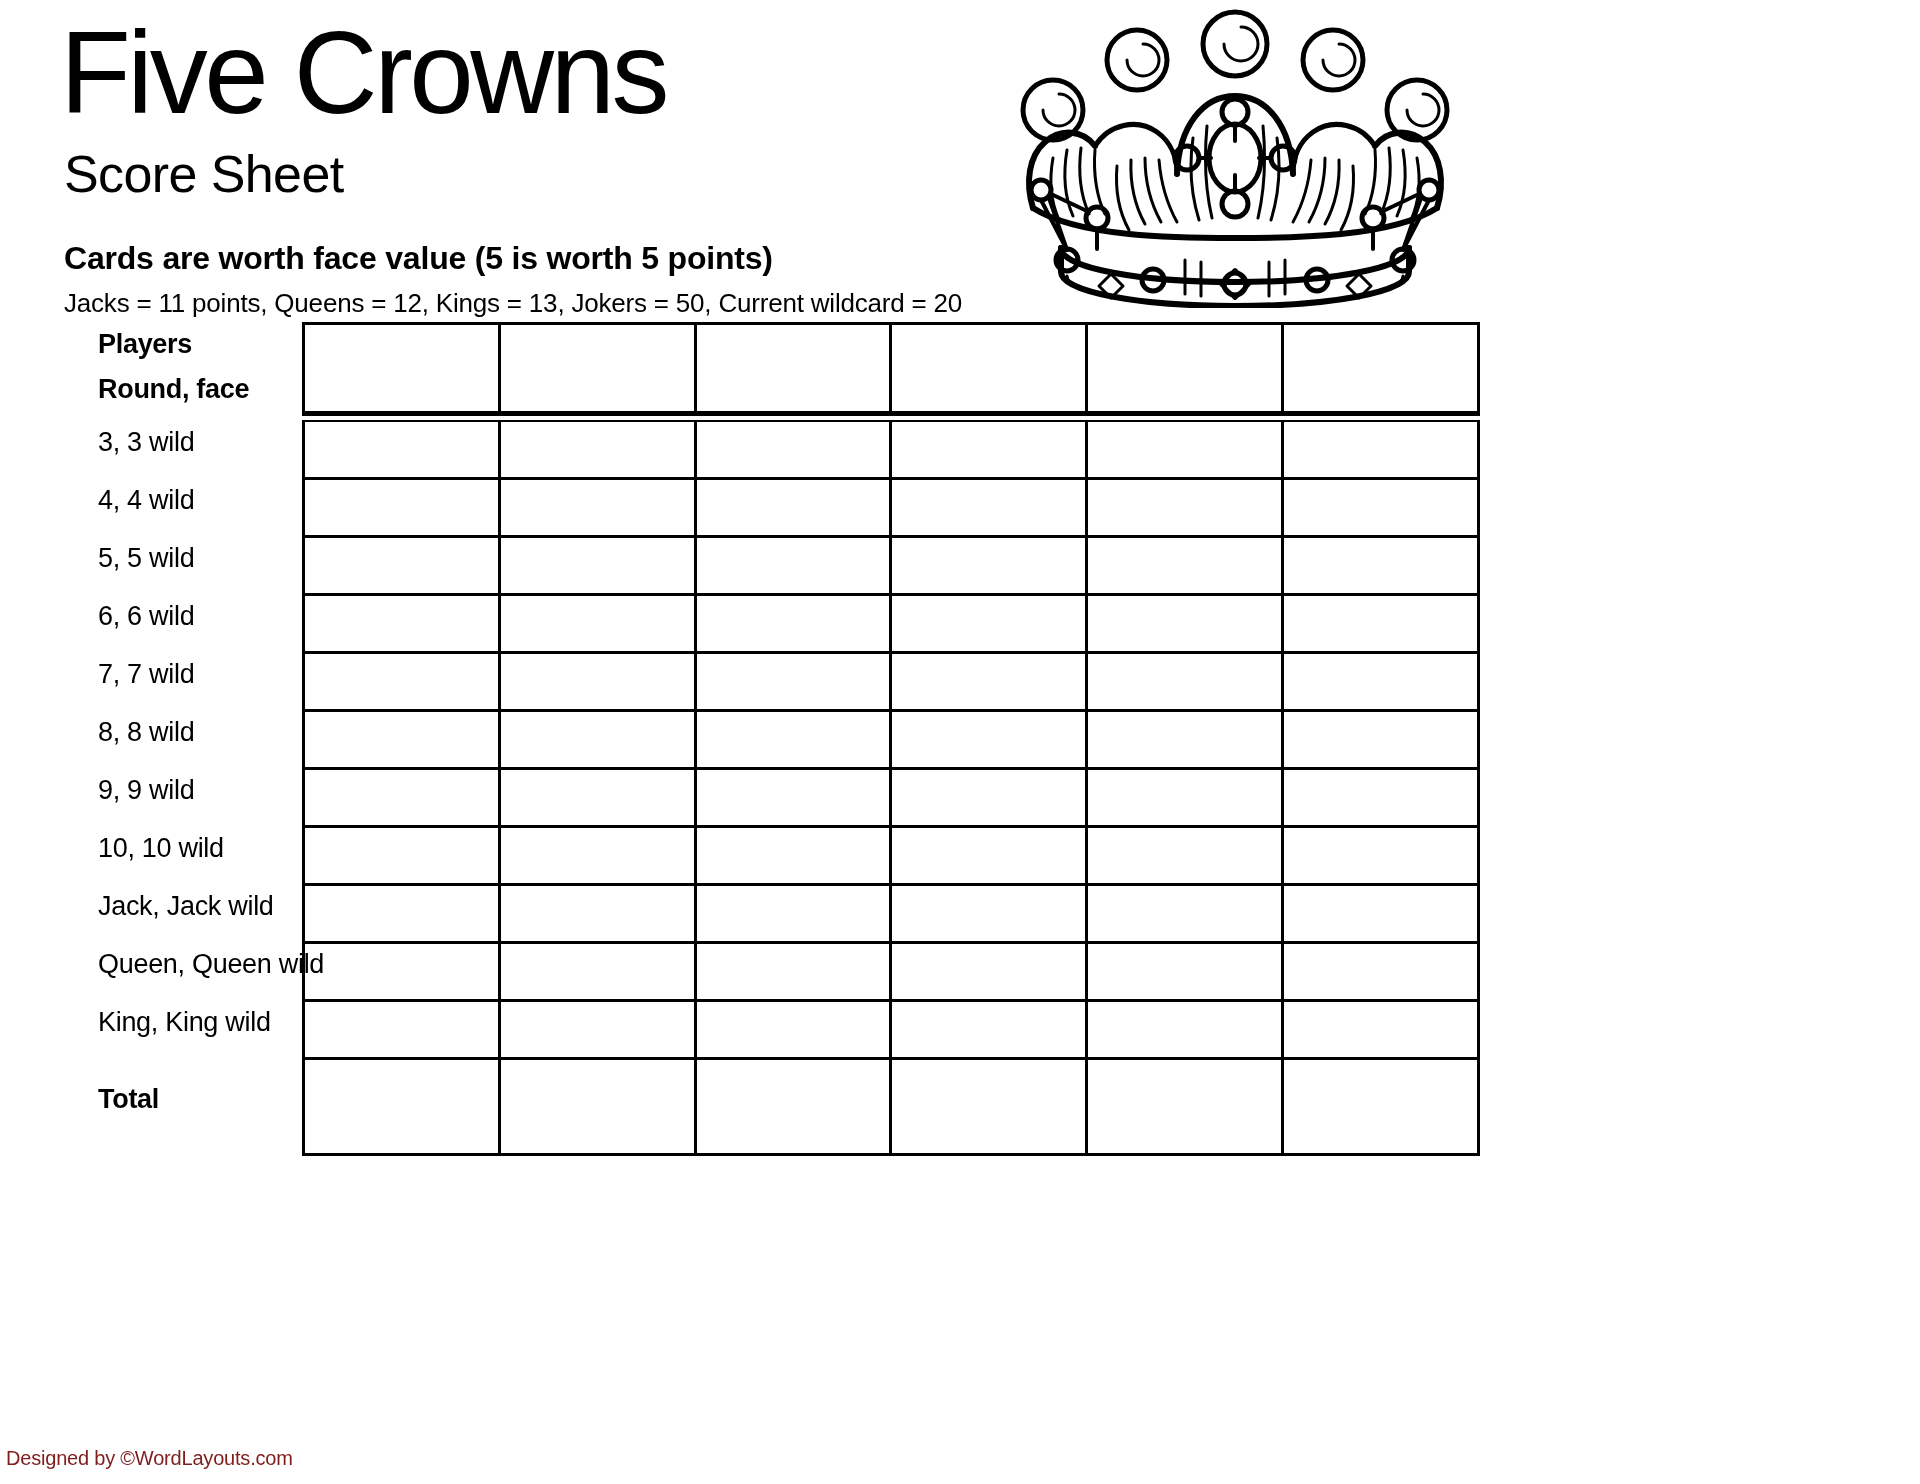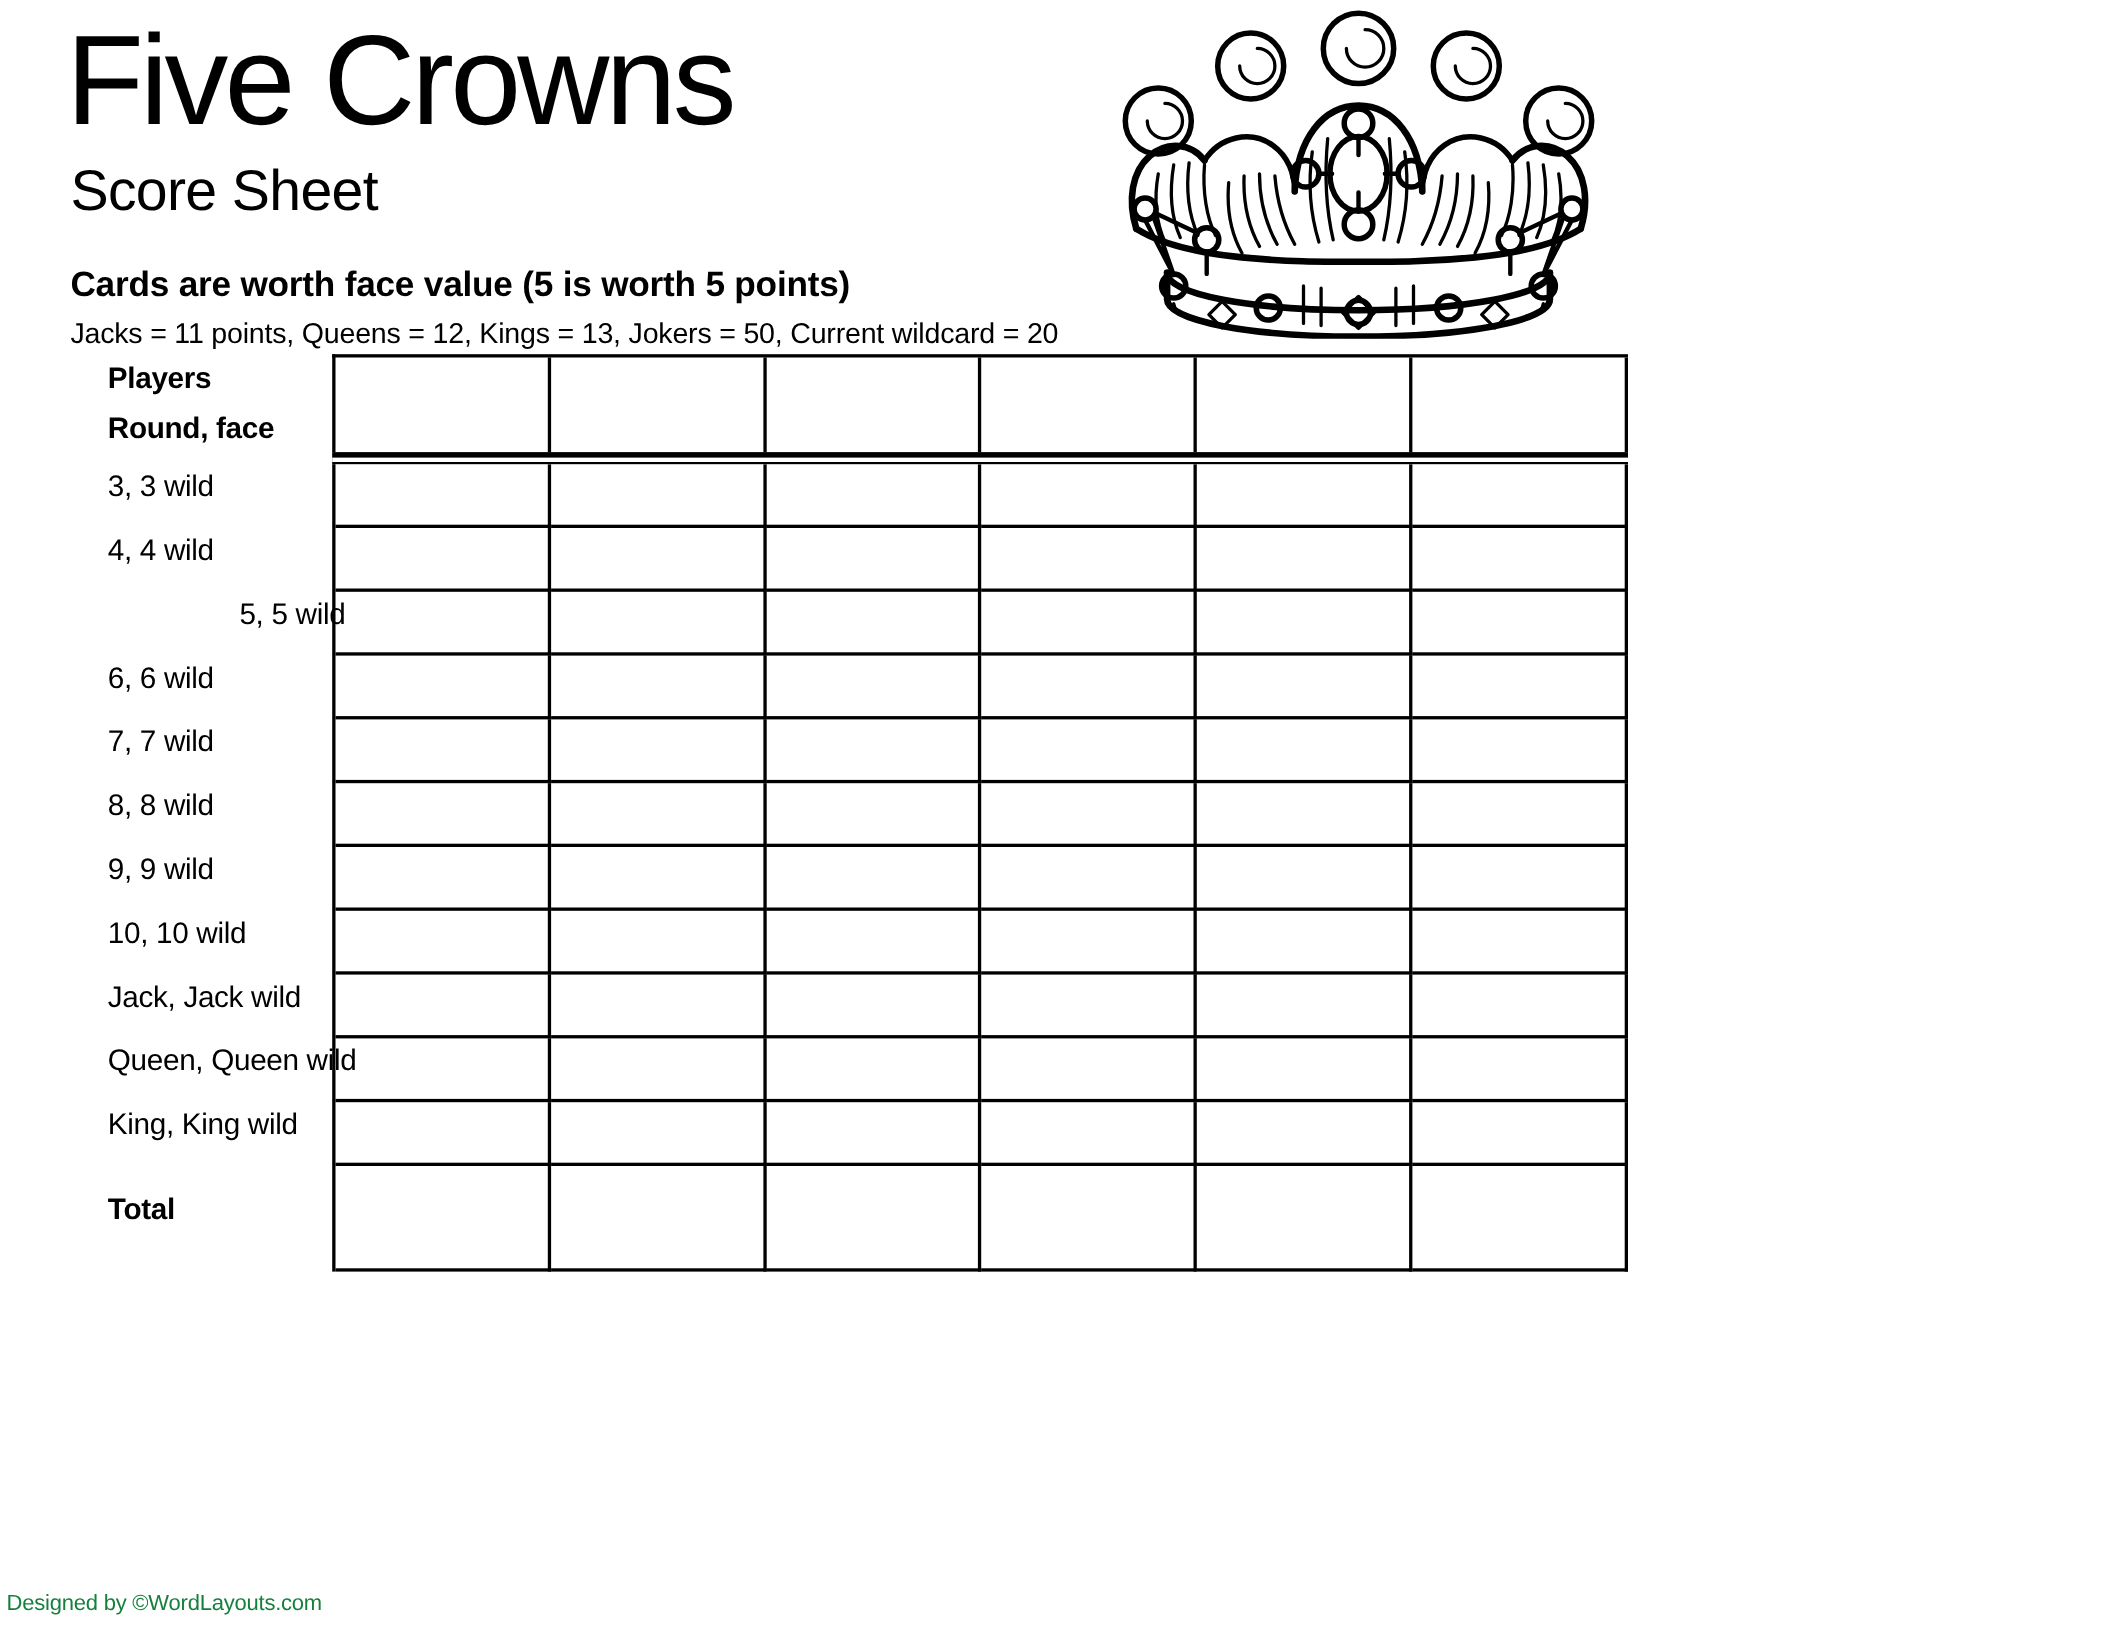--- a/index.html
+++ b/index.html
@@ -130,21 +130,21 @@
     width: calc(100% + 3px);
   }
   .grid-row.last .grid-cell { border-bottom: 3px solid #000; }
 
   
   .footer {
     position: absolute;
     left: 6px;
     bottom: 14px;
     font-size: 20px;
-    color: #15803d;
+    color: #7f1d1d;
     letter-spacing: -0.2px;
     font-weight: 400;
   }
 </style>
 </head>
 <body>
 
 <div class="sheet">
 
   <div class="header-block">
@@ -229,21 +229,21 @@
     <div class="label-row bold" style="height:47px">
       <span>Round, face</span>
     </div>
     <div id="round-labels">
         <div class="label-row" style="height: 58px;">
           <span>3, 3 wild</span>
         </div>
         <div class="label-row" style="height: 58px;">
           <span>4, 4 wild</span>
         </div>
-        <div class="label-row" style="height: 58px; justify-content: flex-end;">
+        <div class="label-row" style="height: 58px;">
           <span>5, 5 wild</span>
         </div>
         <div class="label-row" style="height: 58px;">
           <span>6, 6 wild</span>
         </div>
         <div class="label-row" style="height: 58px;">
           <span>7, 7 wild</span>
         </div>
         <div class="label-row" style="height: 58px;">
           <span>8, 8 wild</span>

